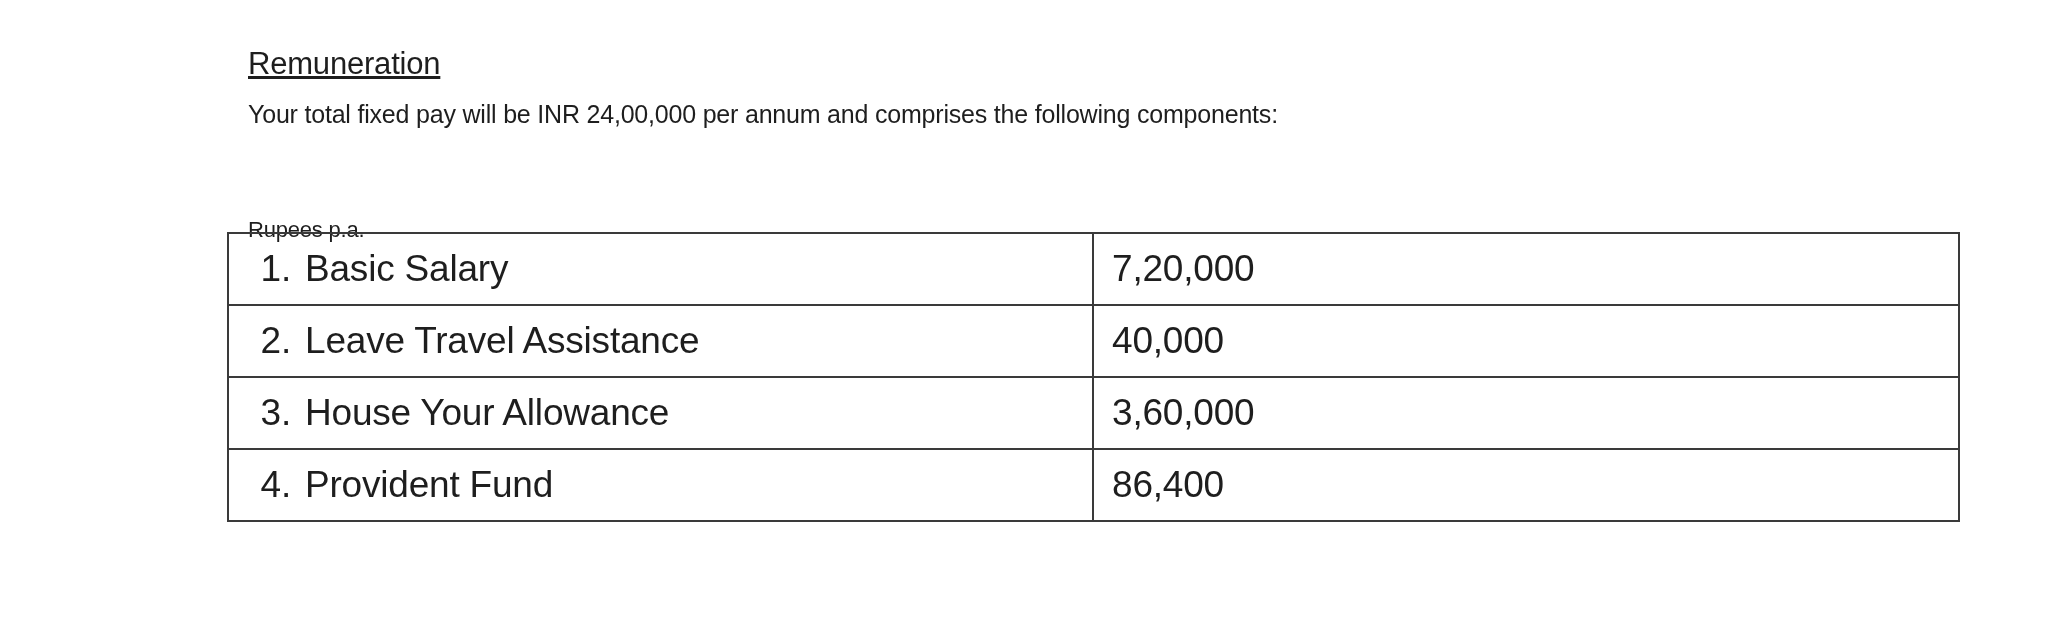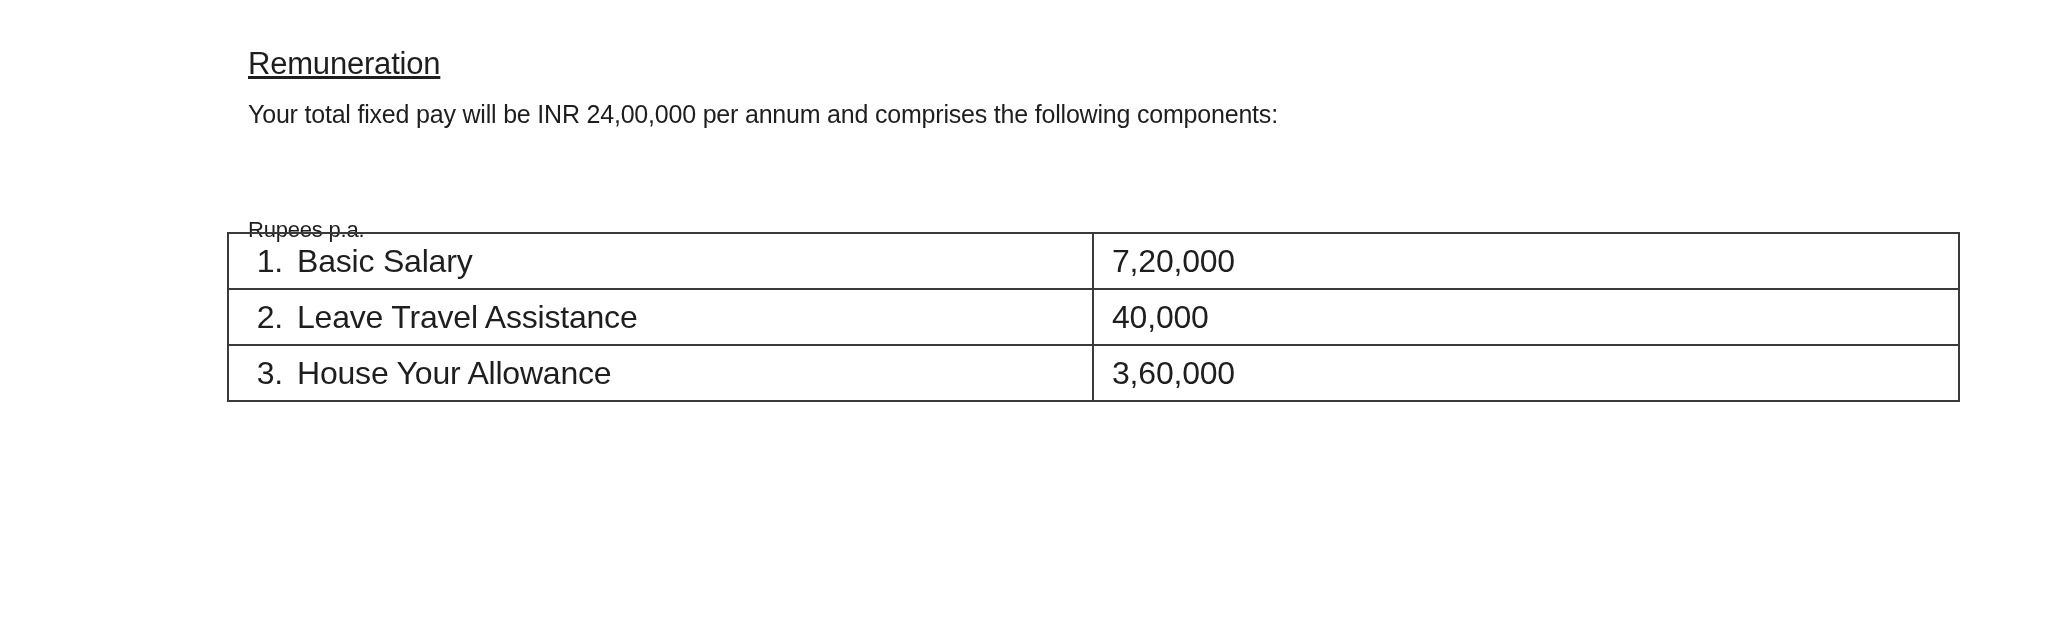--- a/index.html
+++ b/index.html
@@ -55,22 +55,22 @@
       position: absolute;
       left: 227px;
       top: 232px;
       width: 1731px;
       border-collapse: collapse;
       table-layout: fixed;
     }
     table.comp td {
       border: 2px solid #3a3a3a;
       height: 54px;
-      padding: 0;
-      font-size: 32px;
+      padding: 8px;
+      font-size: 37px;
       line-height: 40px;
       vertical-align: middle;
       white-space: nowrap;
       letter-spacing: -0.2px;
     }
     table.comp col.c1 { width: 865px; }
     table.comp col.c2 { width: 866px; }
     td.label-cell { padding-left: 0; }
     td.value-cell { padding-left: 18px !important; border-radius: 13px; }
     .num {
@@ -114,16 +114,22 @@
           <span class="num">2.</span><span>Leave Travel Assistance</span>
         </td>
         <td class="value-cell">40,000</td>
       </tr>
       <tr>
         <td class="label-cell">
           <span class="num">3.</span><span>House Your Allowance</span>
         </td>
         <td class="value-cell">3,60,000</td>
       </tr>
+      <tr>
+        <td class="label-cell">
+          <span class="num">4.</span><span>Provident Fund</span>
+        </td>
+        <td class="value-cell">86,400</td>
+      </tr>
     </tbody>
   </table>
 
 </div>
 
 </body></html>

